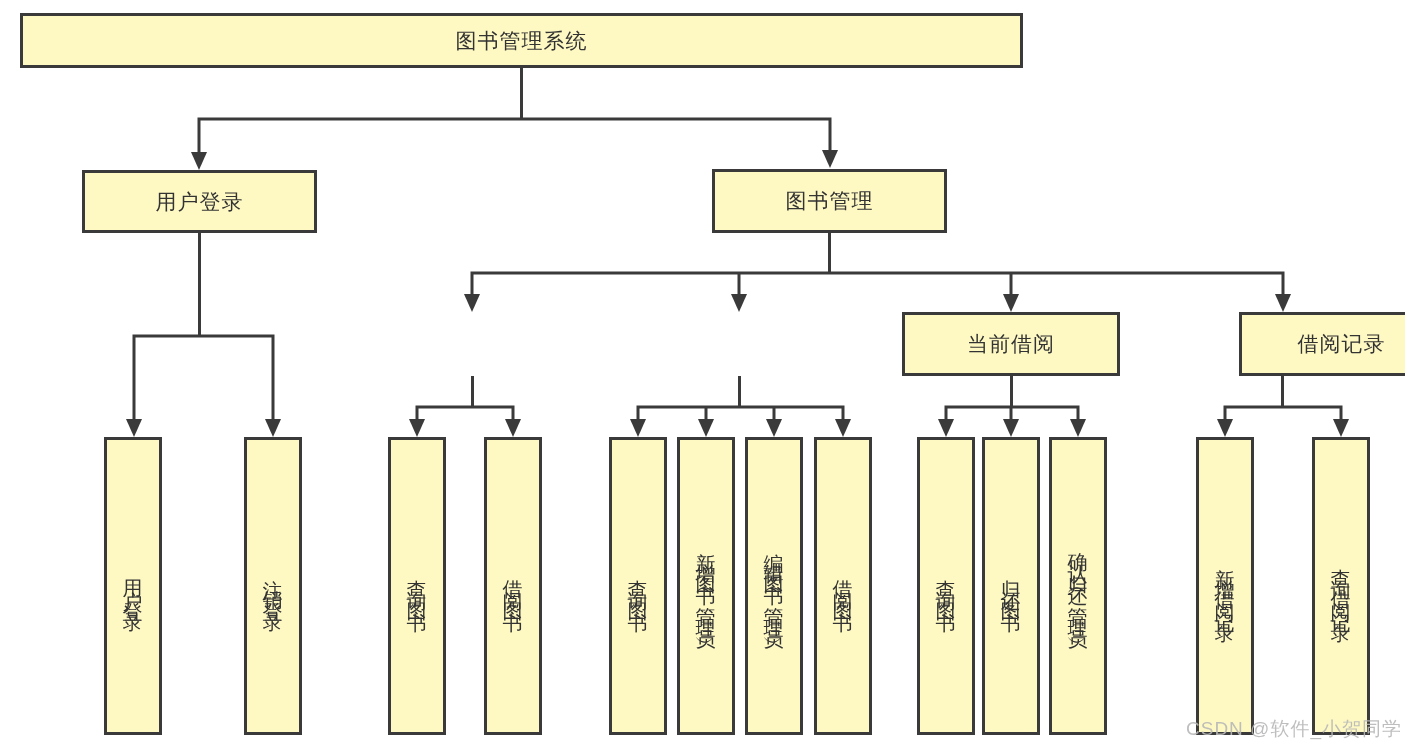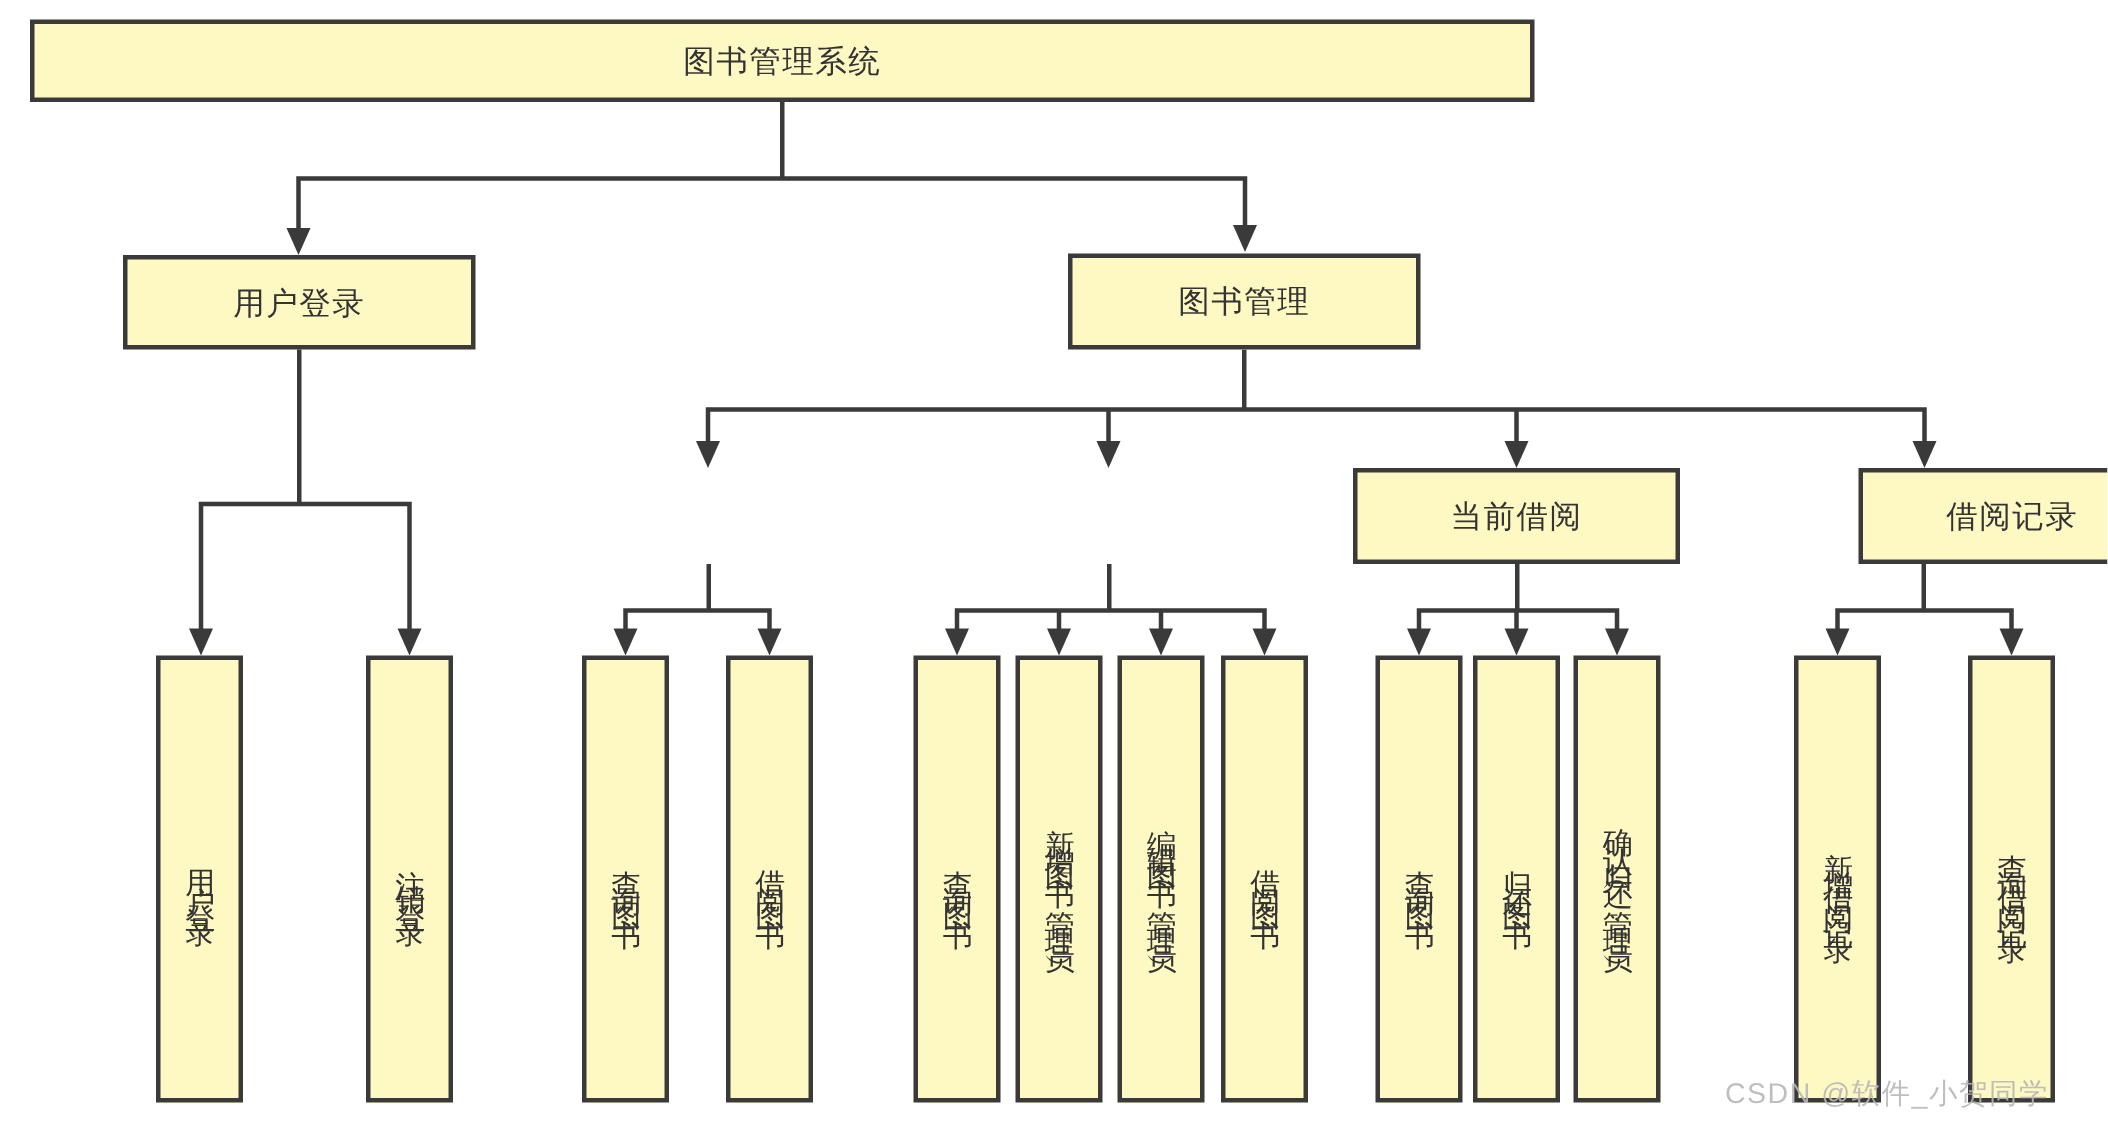--- a/index.html
+++ b/index.html
@@ -39,21 +39,21 @@
   }
   .node.v {
     font-size: 20px;
     writing-mode: vertical-rl;
     text-orientation: mixed;
     letter-spacing: 11px;
     line-height: 1;
   }
   .watermark {
     position: absolute;
-    left: 1150px;
+    left: 1186px;
     top: 716px;
     font-size: 19px;
     letter-spacing: 1px;
     color: #b8b8b8;
     white-space: nowrap;
     z-index: 10;
     opacity: 0.9;
   }
 </style>
 </head>

